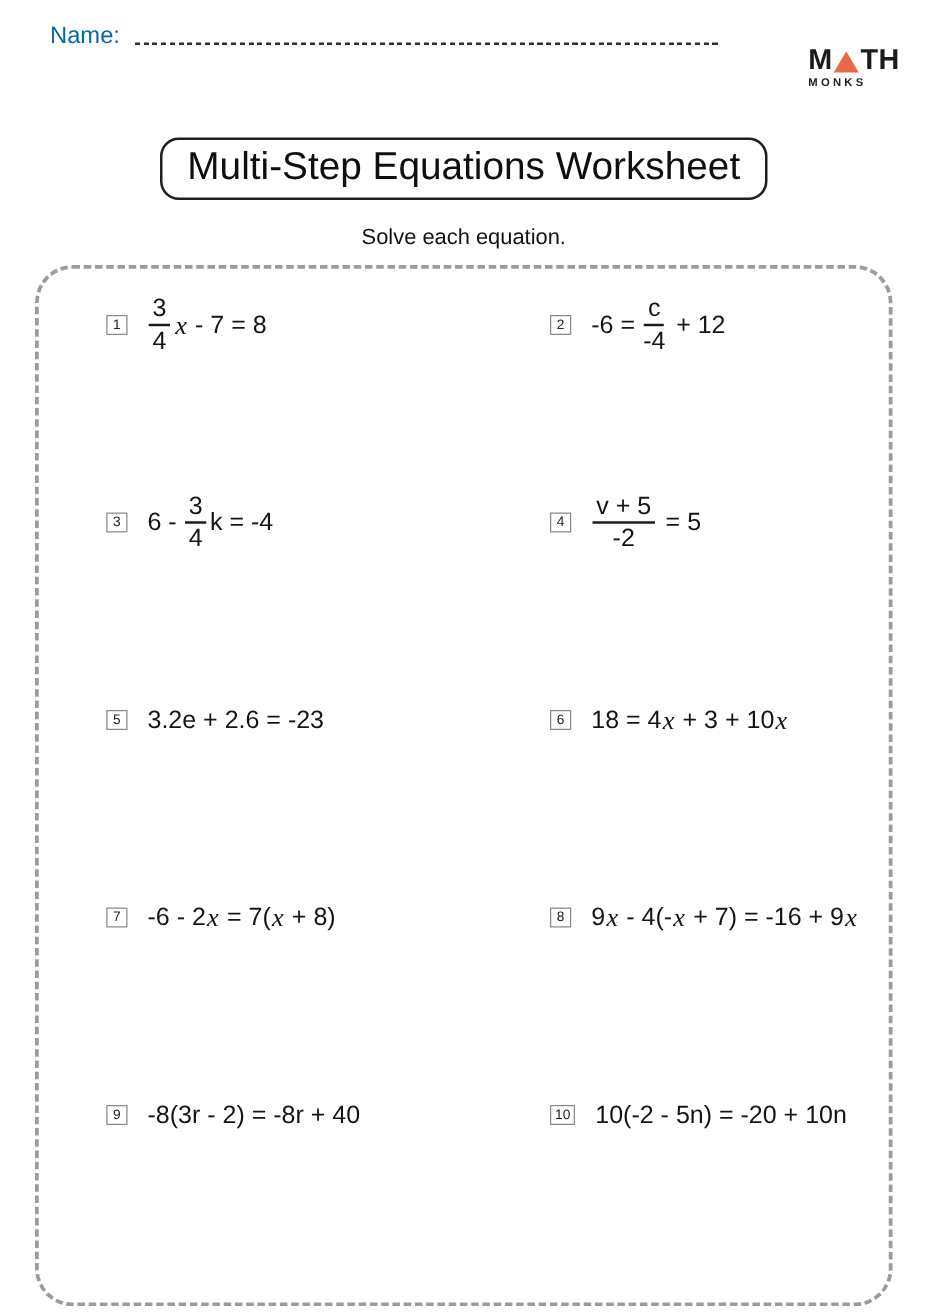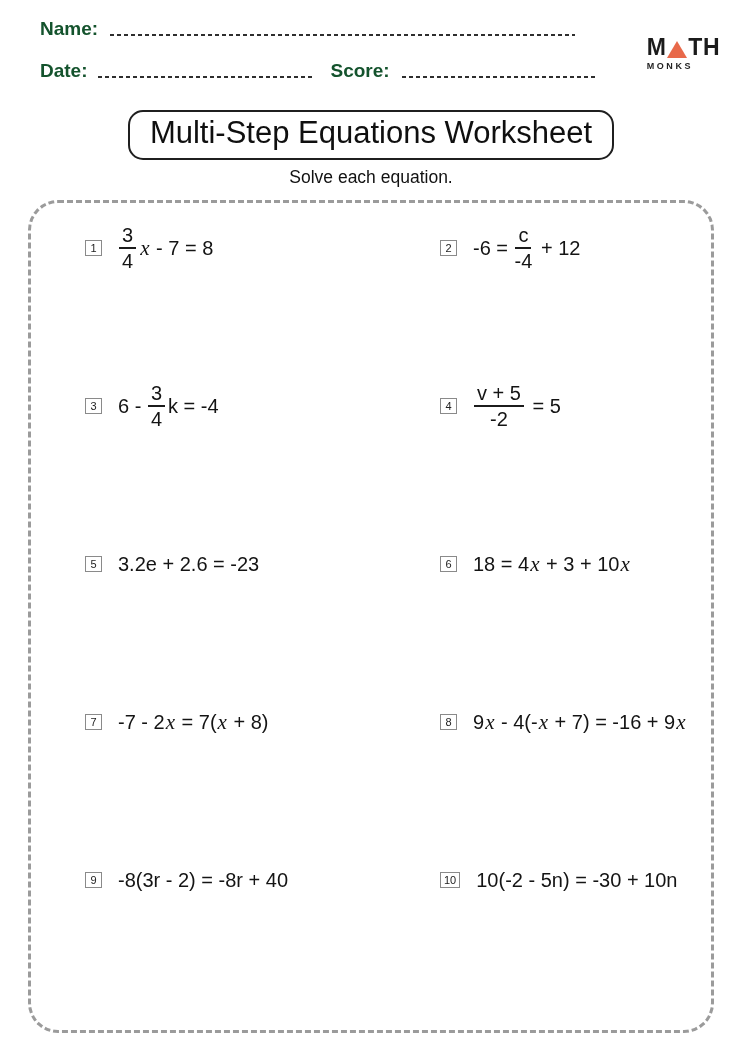--- a/index.html
+++ b/index.html
@@ -5,21 +5,21 @@
   * { margin:0; padding:0; box-sizing:border-box; }
   html,body { background:#ffffff; }
   body {
     width:742px; height:1050px;
     font-family:"Liberation Sans", sans-serif;
     color:#161616; position:relative; overflow:hidden;
   }
 
   
   .header { position:relative; height:100px; }
-  .field-label { font-size:19px; color:#14532d; white-space:nowrap;font-weight:bold; }
+  .field-label { font-size:19px; color:#0369a1; white-space:nowrap; }
   .fill-line {
     display:inline-block; height:2px; margin-bottom:4px;
     background:repeating-linear-gradient(to right,#2e2e2e 0 4px, transparent 4px 7px);
   }
   .name-row { position:absolute; left:40px; top:18px; right:167px; display:flex; align-items:flex-end; }
   .name-line { flex:1; margin-left:12px; }
   .date-score-row { position:absolute; left:40px; top:60px; display:flex; align-items:flex-end; }
   .date-line { width:217px; margin-left:10px; }
   .score-label { margin-left:16px; }
   .score-line { width:196px; margin-left:12px; }
@@ -28,21 +28,21 @@
   .logo-top { display:flex; align-items:flex-end; font-size:23px; font-weight:bold; letter-spacing:0.5px; color:#1b1b1b; line-height:1; }
   .logo-triangle { width:0; height:0; border-left:10px solid transparent; border-right:10px solid transparent; border-bottom:17px solid #E8694A; margin:0 1px 1px; }
   .logo-bottom { font-size:9px; font-weight:bold; letter-spacing:2.6px; color:#232323; text-align:left; margin-top:2px; padding-right:1px; }
 
   
   .title-wrap { display:flex; justify-content:center; margin-top:10px;align-items:center; }
   .title-box {
     border:2.5px solid #1f1f1f; border-radius:15px;
     padding:2px 20px 7px; font-size:31px; color:#0f0f0f; line-height:1.2;
   }
-  .instruction { text-align:center; font-size:17.5px; margin-top:7px; color:#111; }
+  .instruction { text-align:center; font-size:17.5px; margin-top:19px; color:#111; }
 
   
   .problems-box {
     width:686px; height:833px; margin:12px auto 0;
     border:3px dashed #9b9b9b; border-radius:30px;
   }
   .problems {
     display:grid; grid-template-columns:1fr 1fr; grid-auto-rows:158px;
   }
   .problem { height:90px; display:flex; align-items:center; }
@@ -63,26 +63,20 @@
 </style>
 </head>
 <body>
 
 <div class="page">
 
   <div class="header">
     <div class="name-row">
       <span class="field-label">Name:</span>
       <span class="fill-line name-line"></span>
-    </div>
-    <div class="date-score-row">
-      <span class="field-label">Date:</span>
-      <span class="fill-line date-line"></span>
-      <span class="field-label score-label">Score:</span>
-      <span class="fill-line score-line"></span>
     </div>
     <div class="logo">
       <div class="logo-top">
         <span>M</span>
         <span class="logo-triangle" style="border-bottom-color: rgb(232, 105, 74);"></span>
         <span>TH</span>
       </div>
       <div class="logo-bottom">MONKS</div>
     </div>
   </div>
@@ -122,33 +116,33 @@
     <span class="equation"><span class="seg-txt">3.2e + 2.6 = -23</span></span>
   </div>
 
   <div class="problem">
     <span class="problem-number">6</span>
     <span class="equation"><span class="seg-txt">18 = 4</span><span class="seg-var">x</span><span class="seg-txt"> + 3 + 10</span><span class="seg-var">x</span></span>
   </div>
 
   <div class="problem">
     <span class="problem-number">7</span>
-    <span class="equation"><span class="seg-txt">-7 - 2</span><span class="seg-var">x</span><span class="seg-txt"> = 7(</span><span class="seg-var">x</span><span class="seg-txt"> + 8)</span></span>
+    <span class="equation"><span class="seg-txt">-6 - 2</span><span class="seg-var">x</span><span class="seg-txt"> = 7(</span><span class="seg-var">x</span><span class="seg-txt"> + 8)</span></span>
   </div>
 
   <div class="problem">
     <span class="problem-number">8</span>
     <span class="equation"><span class="seg-txt">9</span><span class="seg-var">x</span><span class="seg-txt"> - 4(-</span><span class="seg-var">x</span><span class="seg-txt"> + 7) = -16 + 9</span><span class="seg-var">x</span></span>
   </div>
 
   <div class="problem">
     <span class="problem-number">9</span>
     <span class="equation"><span class="seg-txt">-8(3r - 2) = -8r + 40</span></span>
   </div>
 
   <div class="problem">
     <span class="problem-number">10</span>
-    <span class="equation"><span class="seg-txt">10(-2 - 5n) = -30 + 10n</span></span>
+    <span class="equation"><span class="seg-txt">10(-2 - 5n) = -20 + 10n</span></span>
   </div>
 </div>
   </div>
 
 </div>
 
 </body></html>

